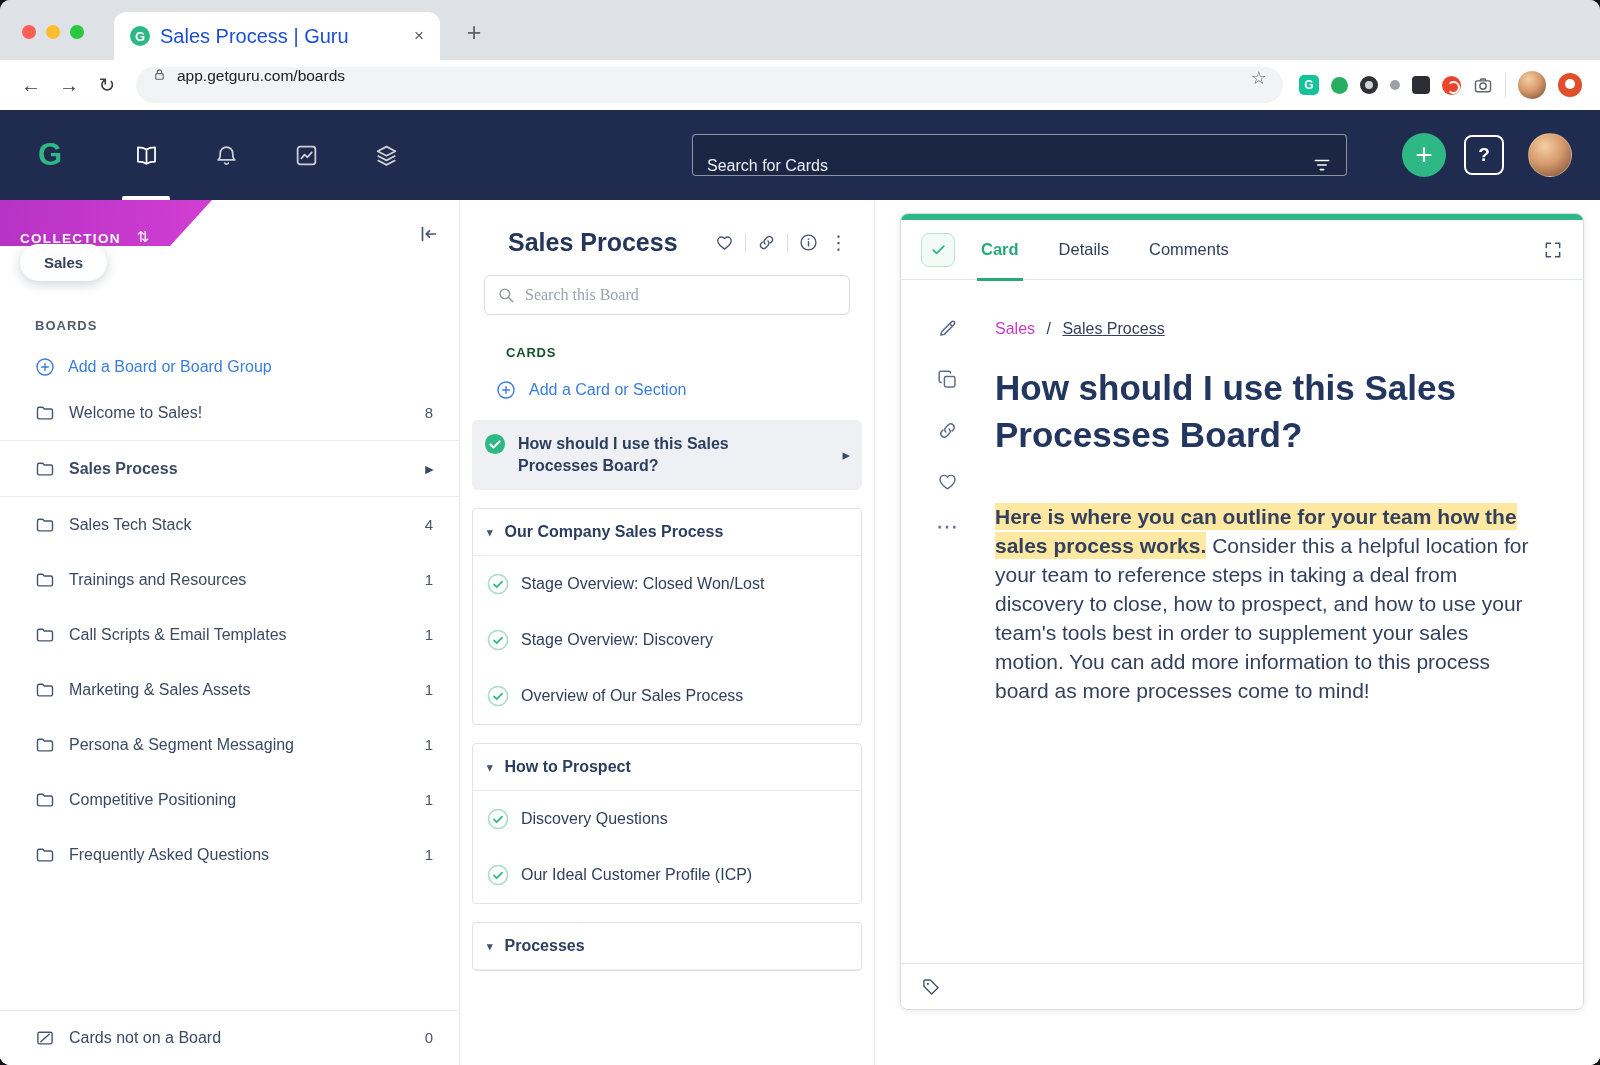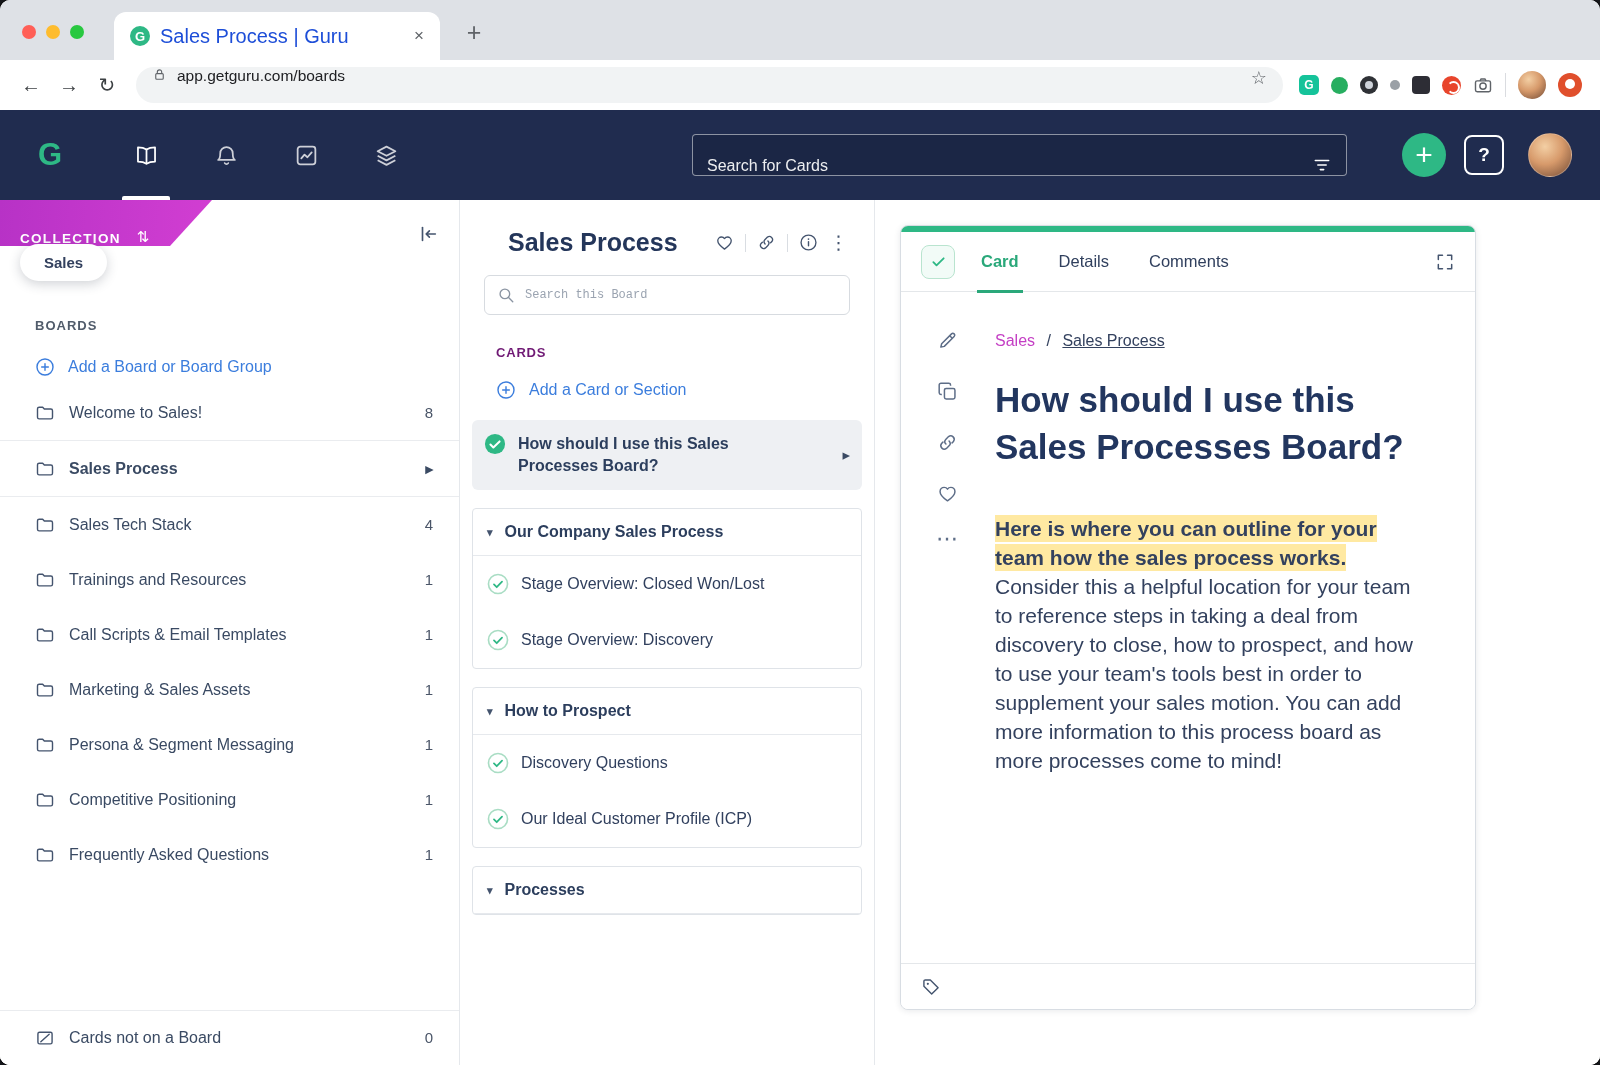--- a/index.html
+++ b/index.html
@@ -77,38 +77,38 @@
   
   .board-panel{width:415px;border-right:1px solid #e5e8ec;background:#fff;overflow:hidden;flex:none}
   .bp-header{display:flex;align-items:center;padding:28px 26px 0 48px}
   .bp-title{font-size:25px;font-weight:bold;color:#24365a}
   .bp-icons{margin-left:auto;display:flex;align-items:center;gap:11px;color:#44546e}
   .bp-icons .i{width:19px;height:19px}
   .vdiv{width:1px;height:18px;background:#d9dde2}
   .kebab{font-size:19px;color:#44546e;line-height:1}
   .bp-search{margin:18px 24px 0;height:40px;border:1px solid #d7dbe0;border-radius:6px;display:flex;align-items:center;gap:10px;padding:0 12px;color:#8a94a2}
   .bp-search .i{width:18px;height:18px;flex:none}
-  .bp-search input{flex:1;border:0;outline:0;font-size:12px;font-family:Liberation Mono, monospace;color:#be185d;min-width:0}
+  .bp-search input{flex:1;border:0;outline:0;font-size:16px;font-family:Liberation Serif, serif;color:#be185d;min-width:0}
   .bp-search input::placeholder{color:#9aa3b0}
-  .cards-heading{margin:30px 0 0 36px;font-size:13px;font-weight:bold;letter-spacing:.8px;color:#701a75}
+  .cards-heading{margin:30px 0 0 46px;font-size:13px;font-weight:bold;letter-spacing:.8px;color:#14532d}
   .bp-add{margin:20px 0 0 36px}
   .featured{margin:20px 12px 0;background:#eef0f3;border-radius:6px;padding:13px 12px;display:flex;gap:12px;align-items:flex-start}
   .featured .i{width:22px;height:22px;flex:none}
   .featured-text{font-size:16px;font-weight:bold;color:#2c3e5d;line-height:22px;max-width:250px}
   .featured .board-caret{align-self:center}
   .section{margin:18px 12px 0;border:1px solid #dfe3e8;border-radius:4px;background:#fff}
   .sec-header{display:flex;align-items:center;gap:12px;padding:14px;border-bottom:1px solid #e6e9ed;font-size:16px;font-weight:bold;color:#2c3e5d}
   .chevron{font-size:11px;color:#44546e}
   .sec-card{display:flex;gap:12px;padding:17px 14px;align-items:flex-start;font-size:16px;color:#31405e;line-height:22px}
   .sec-card .i{width:22px;height:22px;flex:none}
   .sec-card span{max-width:270px}
 
   
   .card-area{flex:1;position:relative;background:#fff;min-width:0}
-  .card-panel{position:absolute;left:25px;top:25px;width:576px;bottom:55px;background:#fff;border:1px solid #d8dde3;border-radius:8px;box-shadow:0 1px 6px rgba(30,40,60,.10);overflow:hidden}
+  .card-panel{position:absolute;left:25px;top:13px;width:684px;bottom:55px;background:#fff;border:1px solid #d8dde3;border-radius:8px;box-shadow:0 1px 6px rgba(30,40,60,.10);overflow:hidden}
   .cp-topbar{height:6px;background:#2eb885}
   .cp-header{height:60px;display:flex;align-items:center;padding:0 20px;border-bottom:1px solid #e4e7ea}
   .check-tile{width:34px;height:34px;border:1.5px solid #b9e4cf;background:#f2fbf7;border-radius:8px;display:flex;align-items:center;justify-content:center;color:#2eb885;flex:none}
   .check-tile .i{width:19px;height:19px}
   .cp-tabs{display:flex;margin-left:26px;gap:40px;height:60px}
   .cp-tab{display:flex;align-items:center;font-size:16.5px;color:#31405e;position:relative;height:100%}
   .cp-tab.active{color:#2aa87a;font-weight:bold}
   .cp-tab.active::after{content:"";position:absolute;left:-4px;right:-4px;bottom:-1px;height:3px;background:#2aa87a}
   .cp-expand{margin-left:auto;color:#44546e}
   .cp-expand .i{width:20px;height:20px}
@@ -448,20 +448,26 @@
               <use href="#ic-check-out"></use>
             </svg>
           <span>Stage Overview: Closed Won/Lost</span>
         </div>
         <div class="sec-card">
           <svg class="i">
               <use href="#ic-check-out"></use>
             </svg>
           <span>Stage Overview: Discovery</span>
         </div>
+        <div class="sec-card">
+          <svg class="i">
+              <use href="#ic-check-out"></use>
+            </svg>
+          <span>Overview of Our Sales Process</span>
+        </div>
       </div>
 
       <div class="section">
         <div class="sec-header">
           <span class="chevron">▾</span>
           <span>How to Prospect</span>
         </div>
         <div class="sec-card">
           <svg class="i">
               <use href="#ic-check-out"></use>

